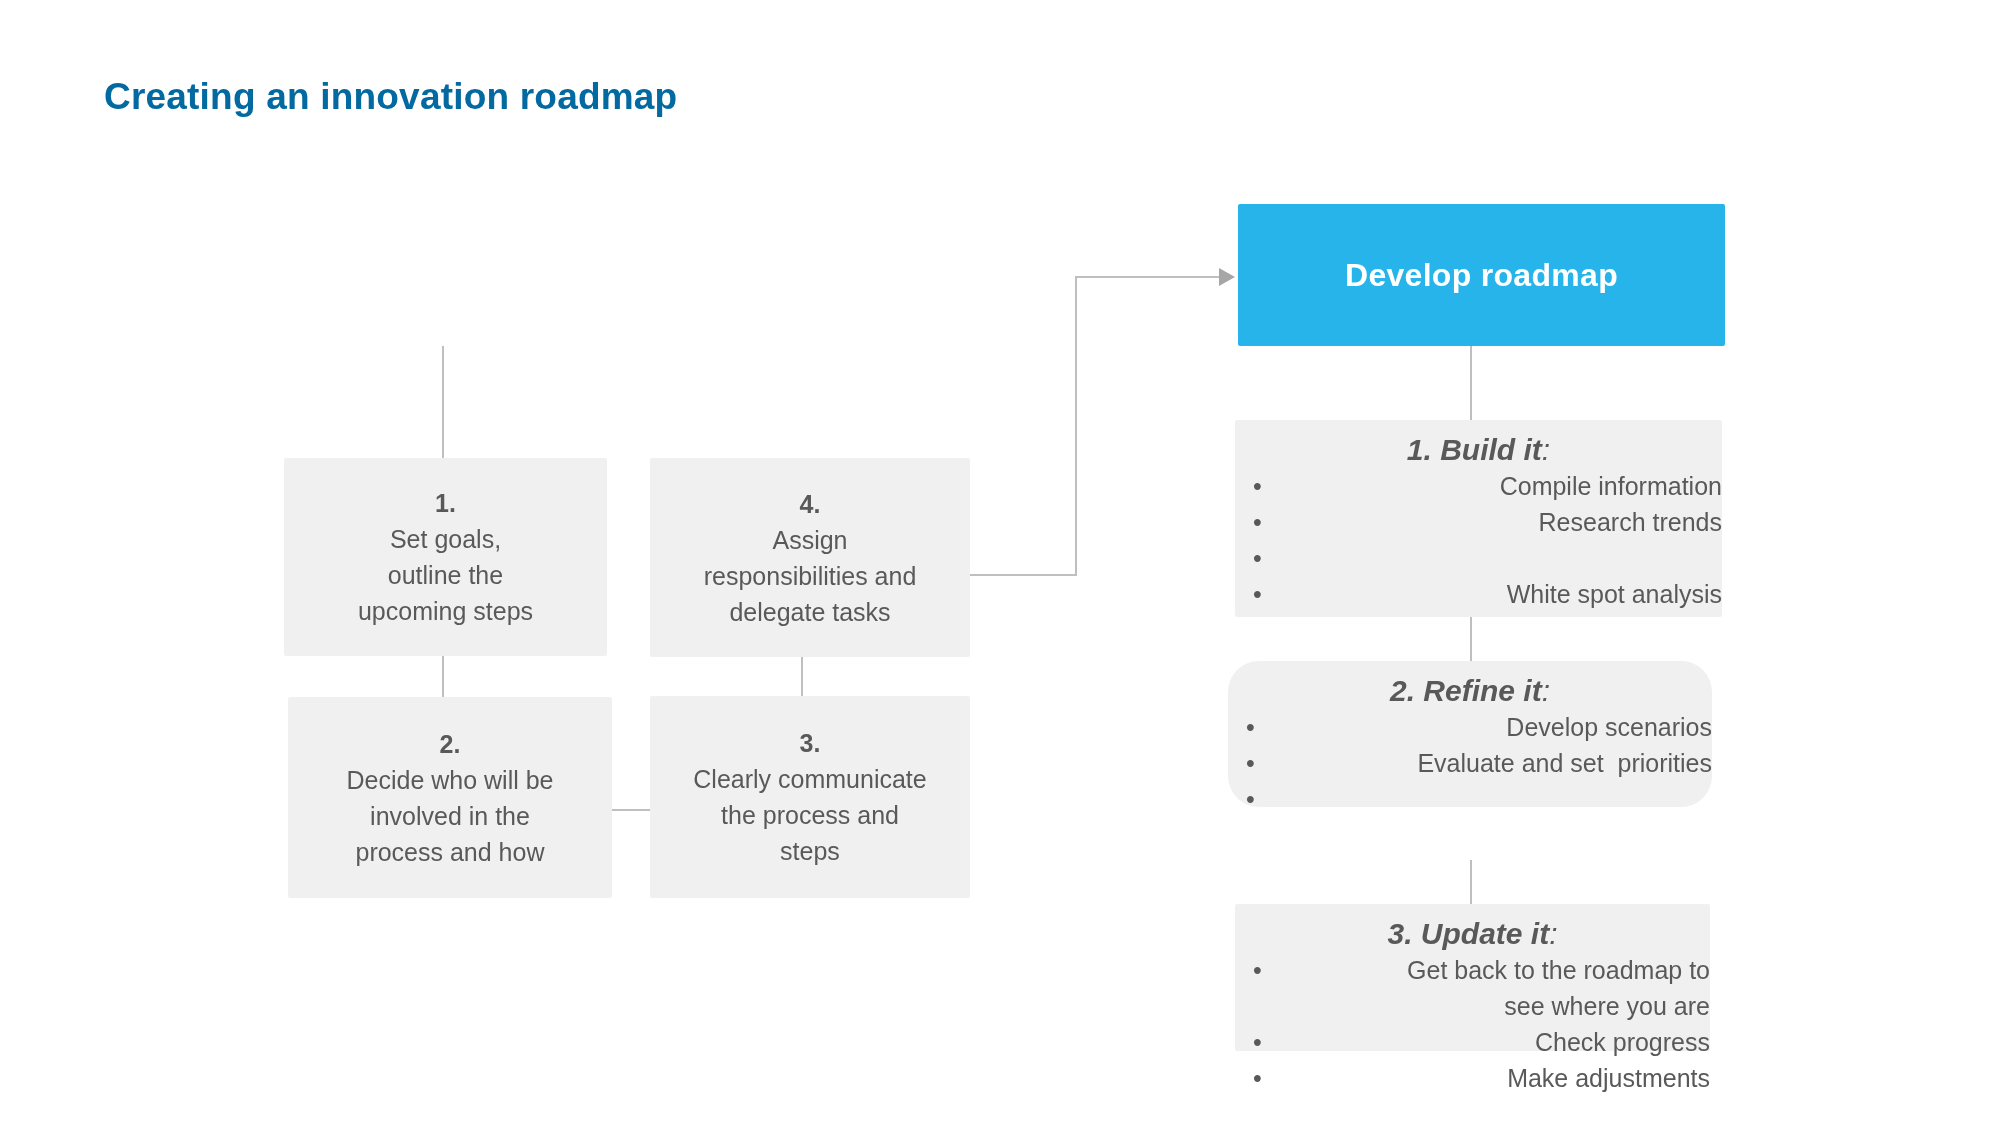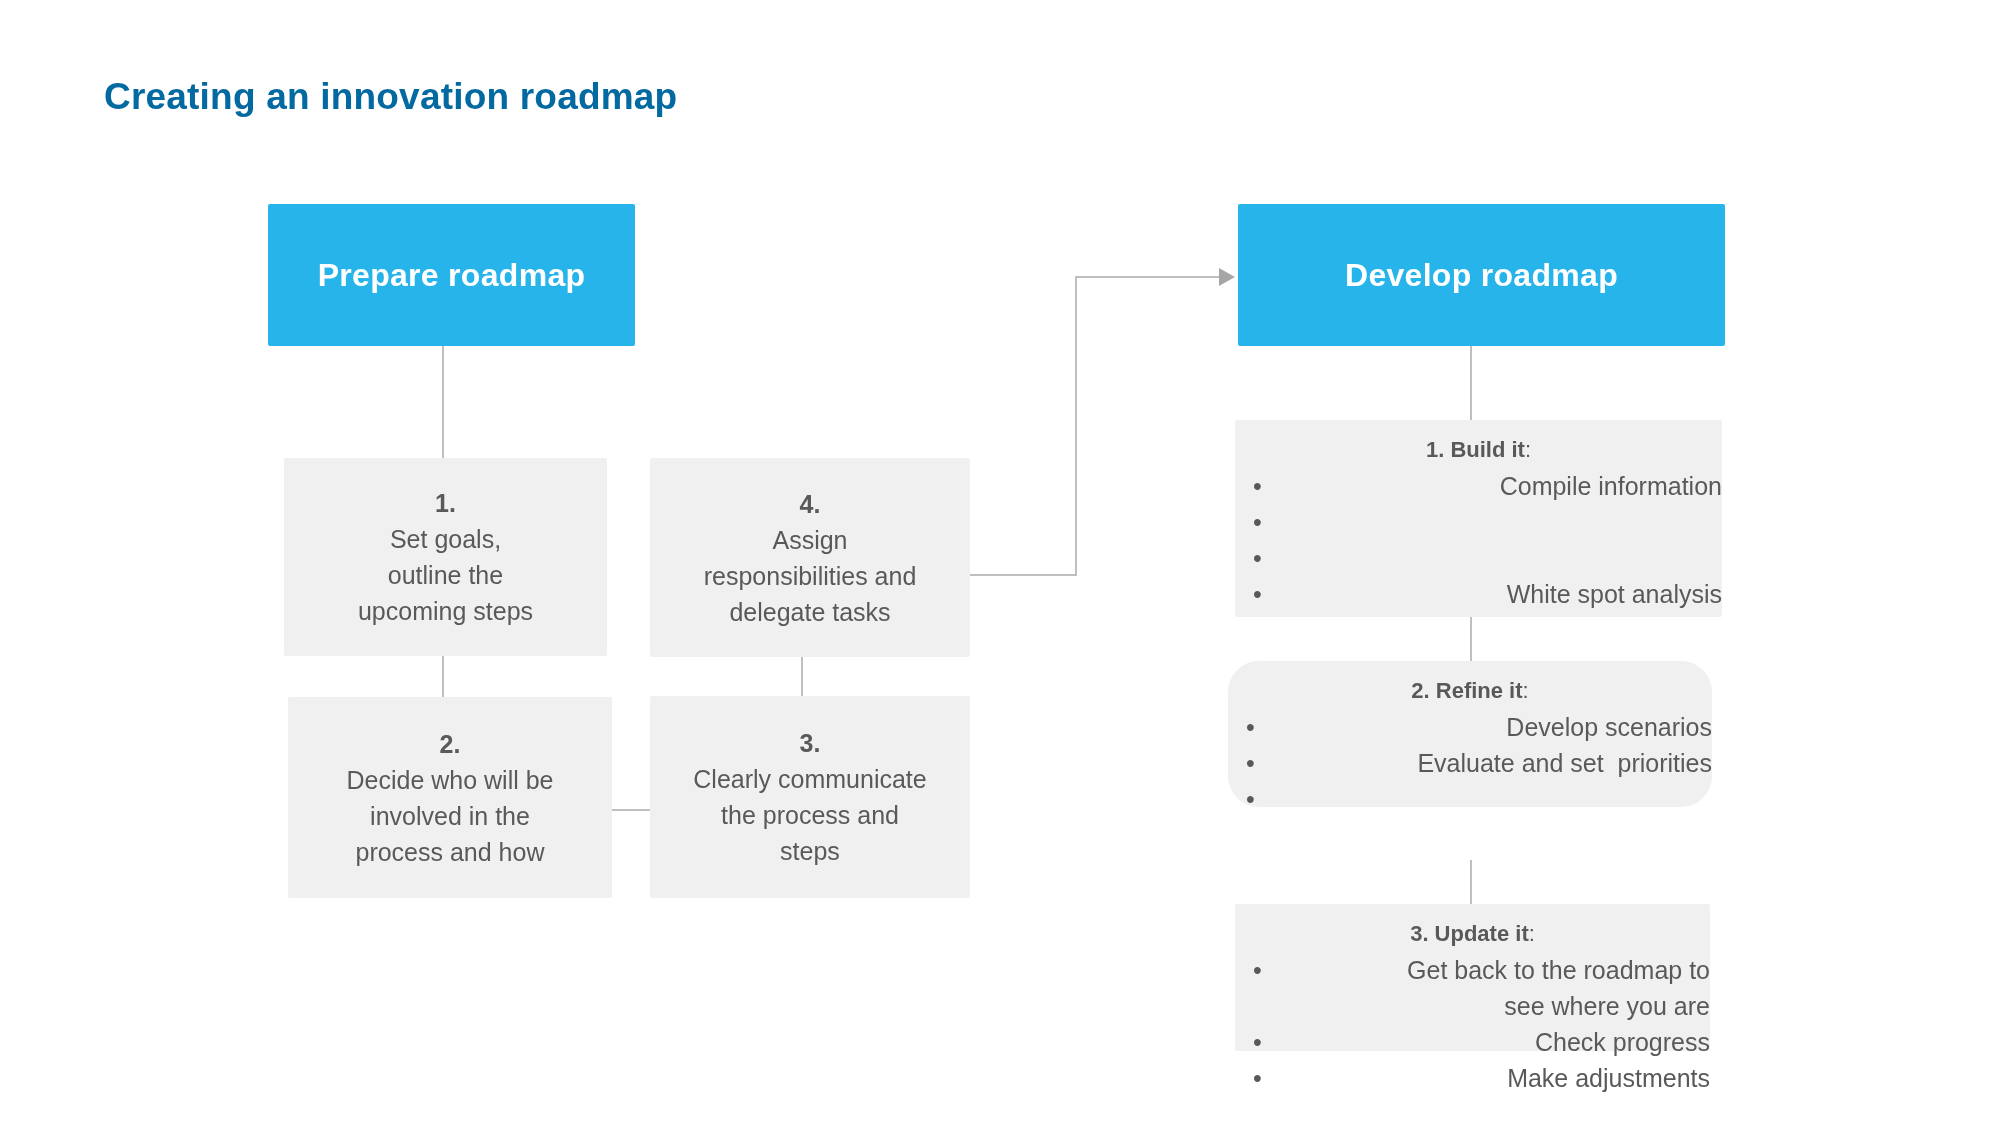--- a/index.html
+++ b/index.html
@@ -30,21 +30,21 @@
     border-radius: 2px;
   }
   .stepbox {
     display: flex; flex-direction: column;
     align-items: center; justify-content: center;
     text-align: center; font-size: 25px; line-height: 36px;
   }
   .stepbox .num { font-weight: bold; }
 
   .rbox { padding-top: 12px; box-sizing: border-box; }
-  .rhead { text-align: center; font-size: 22px; line-height: 36px; }
+  .rhead { text-align: center; font-size: 30px; line-height: 36px; font-style: italic; }
   .rhead .b { font-weight: bold; }
   .bullet-row { display: flex; font-size: 25px; line-height: 36px; }
   .bullet-row .dot { flex: 0 0 57px; padding-left: 18px; box-sizing: border-box; text-align: left; }
   .bullet-row .btext { white-space: pre-wrap; flex: 1 1 auto; text-align: right; }
 
   .cline { position: absolute; background: #BFBFBF; }
   .cline.h { height: 2px; }
   .cline.v { width: 2px; }
 
   .arrowhead {
@@ -54,23 +54,20 @@
     border-left: 16px solid #A6A6A6;
   }
 </style>
 </head>
 <body>
 
 <div class="canvas">
 
   <div class="page-title">Creating an innovation roadmap</div>
 
-  <div class="bluebox" style="left:268px; top:204px; width:367px; height:142px;">
-    <span class="blabel">Prepare roadmap</span>
-  </div>
 
   <div class="bluebox" style="left:1238px; top:204px; width:487px; height:142px;">
     <span class="blabel">Develop roadmap</span>
   </div>
 
   <div class="gbox stepbox" style="left:284px; top:458px; width:323px; height:198px;">
     <div class="num">1.</div>
     <div>Set goals,</div>
     <div>outline the</div>
     <div>upcoming steps</div>
@@ -98,20 +95,21 @@
   </div>
 
   <div class="gbox rbox" style="left:1235px; top:420px; width:487px; height:197px;">
     <div class="rhead"><span class="b">1. Build it</span><span>:</span></div>
     <div class="bullet-row">
       <span class="dot">•</span>
       <span class="btext">Compile information</span>
     </div>
     <div class="bullet-row">
       <span class="dot">•</span>
+      <span class="btext">Research trends</span>
     </div>
     <div class="bullet-row">
       <span class="dot">•</span>
     </div>
     <div class="bullet-row">
       <span class="dot">•</span>
       <span class="btext">White spot analysis</span>
     </div>
   </div>
 

